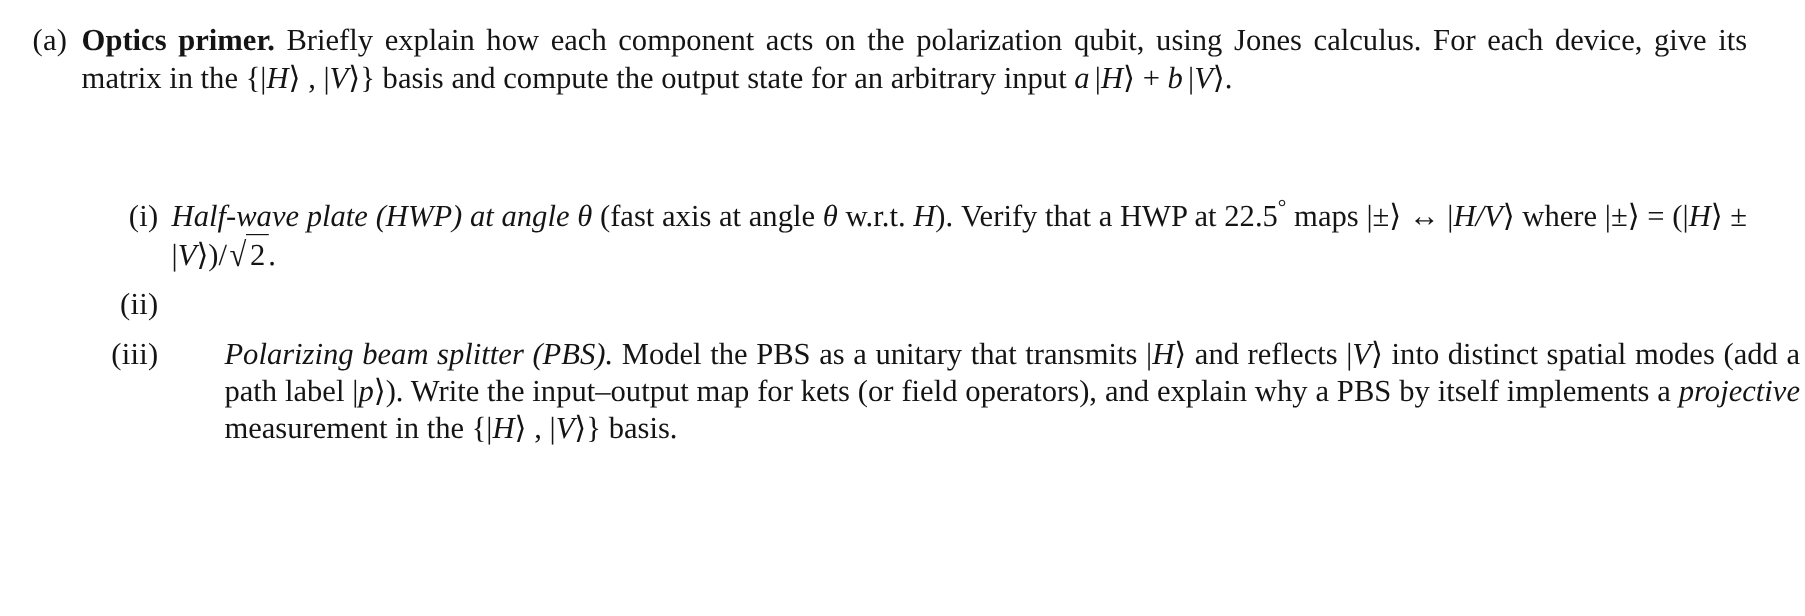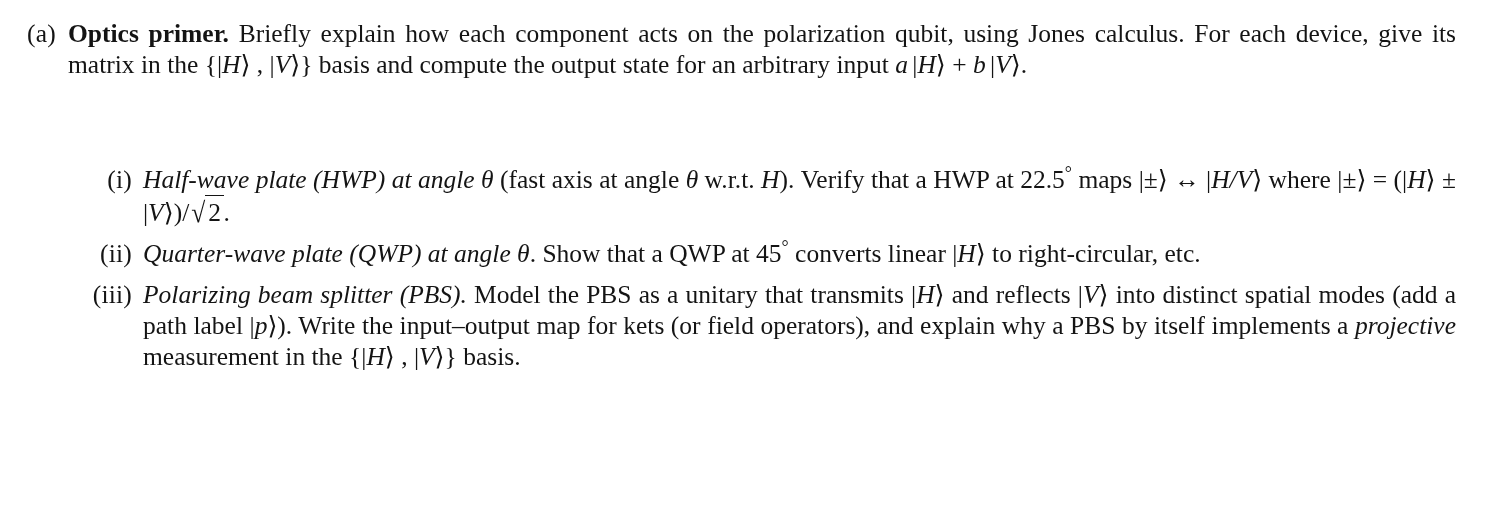--- a/index.html
+++ b/index.html
@@ -57,21 +57,21 @@
   .sublist {
     position: absolute;
     left: 0px;
     top: 164px;
     width: 1460px;
   }
   .subitem {
     position: relative;
     min-height: 31px;
   }
-  .subitem + .subitem { margin-top: 10px; }
+  .subitem + .subitem { margin-top: 10px; padding-left: 44px; }
 
   .subitem .label {
     position: absolute;
     left: 60px;
     top: 0px;
     width: 72px;
     text-align: right;
     font-size: 25.5px;
     line-height: 31px;
     letter-spacing: 0.2px;
@@ -130,23 +130,20 @@
 
     <div class="subitem">
       <span class="label">(i)</span>
       <div class="body">
           <p><i class="run-in">Half-wave plate (HWP) at angle θ</i><span> (fast axis at angle </span><span class="mi">θ</span><span> w.r.t. </span><span class="mi">H</span><span>). Verify that a HWP at 22.5</span><span class="deg">°</span><span> maps |</span><span class="mr">±</span><span>⟩ ↔ |</span><span class="mi">H/V</span><span>⟩ where |</span><span class="mr">±</span><span>⟩ = (|</span><span class="mi">H</span><span>⟩ ± |</span><span class="mi">V</span><span>⟩)/</span><span class="sqrt"><span class="radsign">√</span><span class="radicand">2</span></span><span>.</span></p>
         </div>
     </div>
 
     <div class="subitem">
       <span class="label">(ii)</span>
-      <div class="body">
-          <p><i class="run-in">Quarter-wave plate (QWP) at angle θ</i><span>. Show that a QWP at 45</span><span class="deg">°</span><span> converts linear |</span><span class="mi">H</span><span>⟩ to right-circular, etc.</span></p>
-        </div>
     </div>
 
     <div class="subitem">
       <span class="label">(iii)</span>
       <div class="body">
           <p><i class="run-in">Polarizing beam splitter (PBS).</i><span> Model the PBS as a unitary that transmits |</span><span class="mi">H</span><span>⟩ and reflects |</span><span class="mi">V</span><span>⟩ into distinct spatial modes (add a path label |</span><span class="mi">p</span><span>⟩). Write the input–output map for kets (or field operators), and explain why a PBS by itself implements a </span><i>projective</i><span> measurement in the </span><span class="brace">{|</span><span class="mi">H</span><span class="ket">⟩ , |</span><span class="mi">V</span><span class="brace">⟩}</span><span> basis.</span></p>
         </div>
     </div>
 
   </div>

